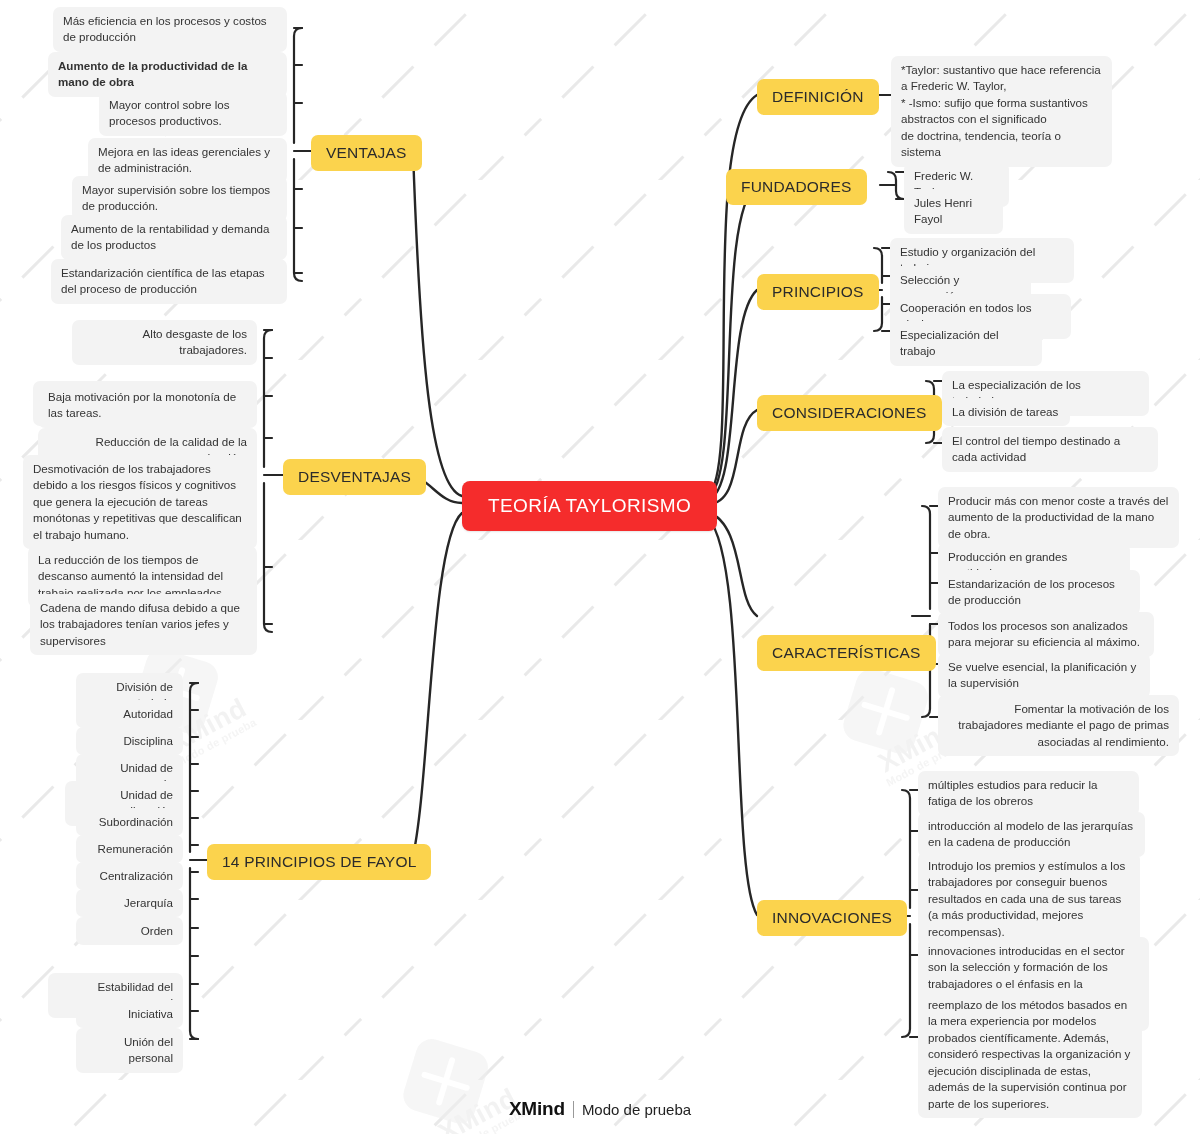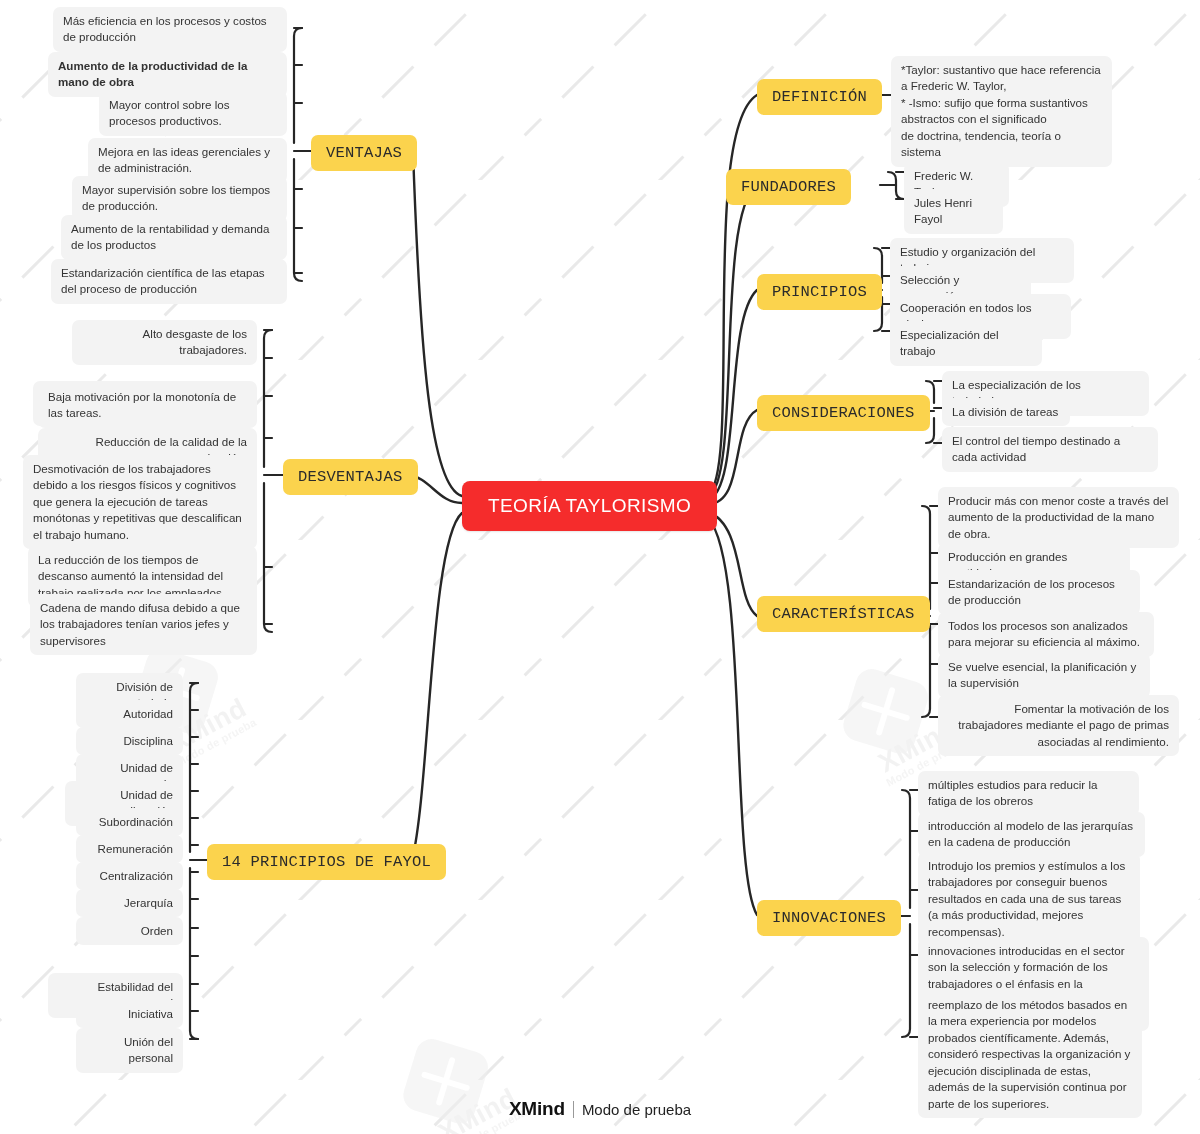--- a/index.html
+++ b/index.html
@@ -102,21 +102,20 @@
     box-shadow: 0 1px 2px rgba(0,0,0,.10);
   }
   .main {
     background: #FBD34D;
     color: #2b2b2b;
     font-size: 15.5px;
     letter-spacing: .2px;
     border-radius: 7px;
     padding: 9px 15px;
     white-space: nowrap;
-    font-family: Liberation Mono, monospace;
   }
   .leaf {
     background: #F3F3F3;
     color: #333333;
     font-size: 11.6px;
     line-height: 1.42;
     border-radius: 7px;
     padding: 6px 10px;
     box-sizing: border-box;
   }
@@ -230,21 +229,21 @@
   <div class="node root" style="left:462px; top:481px;">TEORÍA TAYLORISMO</div>
 
   <div class="node main" style="left:311px; top:135px;">VENTAJAS</div>
   <div class="node main" style="left:283px; top:459px;">DESVENTAJAS</div>
   <div class="node main" style="left:207px; top:844px;">14 PRINCIPIOS DE FAYOL</div>
 
   <div class="node main" style="left:757px; top:79px;">DEFINICIÓN</div>
   <div class="node main" style="left:726px; top:169px;text-align:center;">FUNDADORES</div>
   <div class="node main" style="left:757px; top:274px;">PRINCIPIOS</div>
   <div class="node main" style="left:757px; top:395px;">CONSIDERACIONES</div>
-  <div class="node main" style="left:757px; top:596px;">CARACTERÍSTICAS</div>
+  <div class="node main" style="left:757px; top:635px;">CARACTERÍSTICAS</div>
   <div class="node main" style="left:757px; top:900px;">INNOVACIONES</div>
 
   <div class="node leaf" style="left:53px;  top:7px;   width:234px;">Más eficiencia en los procesos y costos de producción</div>
   <div class="node leaf" style="left:48px;  top:52px;  width:239px;font-weight:bold;">Aumento de la productividad de la mano de obra</div>
   <div class="node leaf" style="left:99px;  top:91px;  width:188px;">Mayor control sobre los procesos productivos.</div>
   <div class="node leaf" style="left:88px;  top:138px; width:199px;">Mejora en las ideas gerenciales y de administración.</div>
   <div class="node leaf" style="left:72px;  top:176px; width:215px;">Mayor supervisión sobre los tiempos de producción.</div>
   <div class="node leaf" style="left:61px;  top:215px; width:226px;">Aumento de la rentabilidad y demanda de los productos</div>
   <div class="node leaf" style="left:51px;  top:259px; width:236px;">Estandarización científica de las etapas del proceso de producción</div>
 

